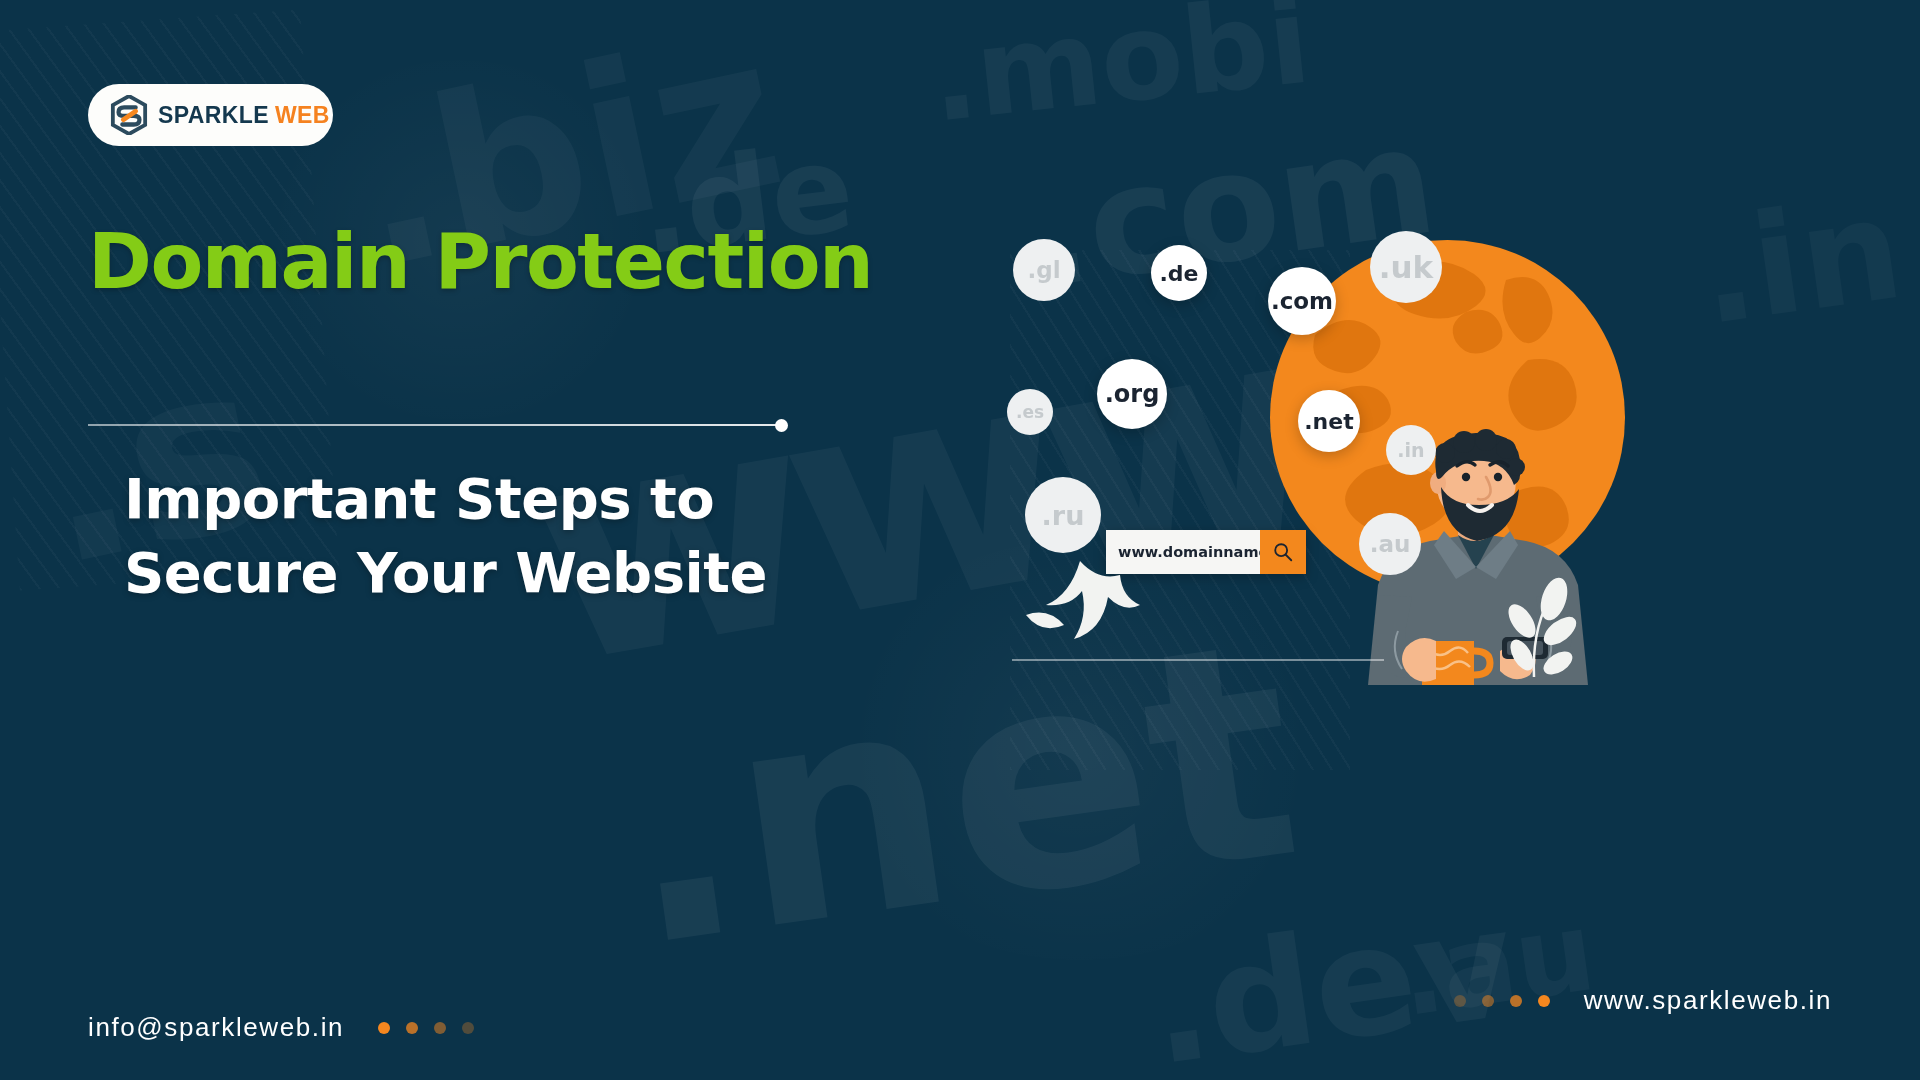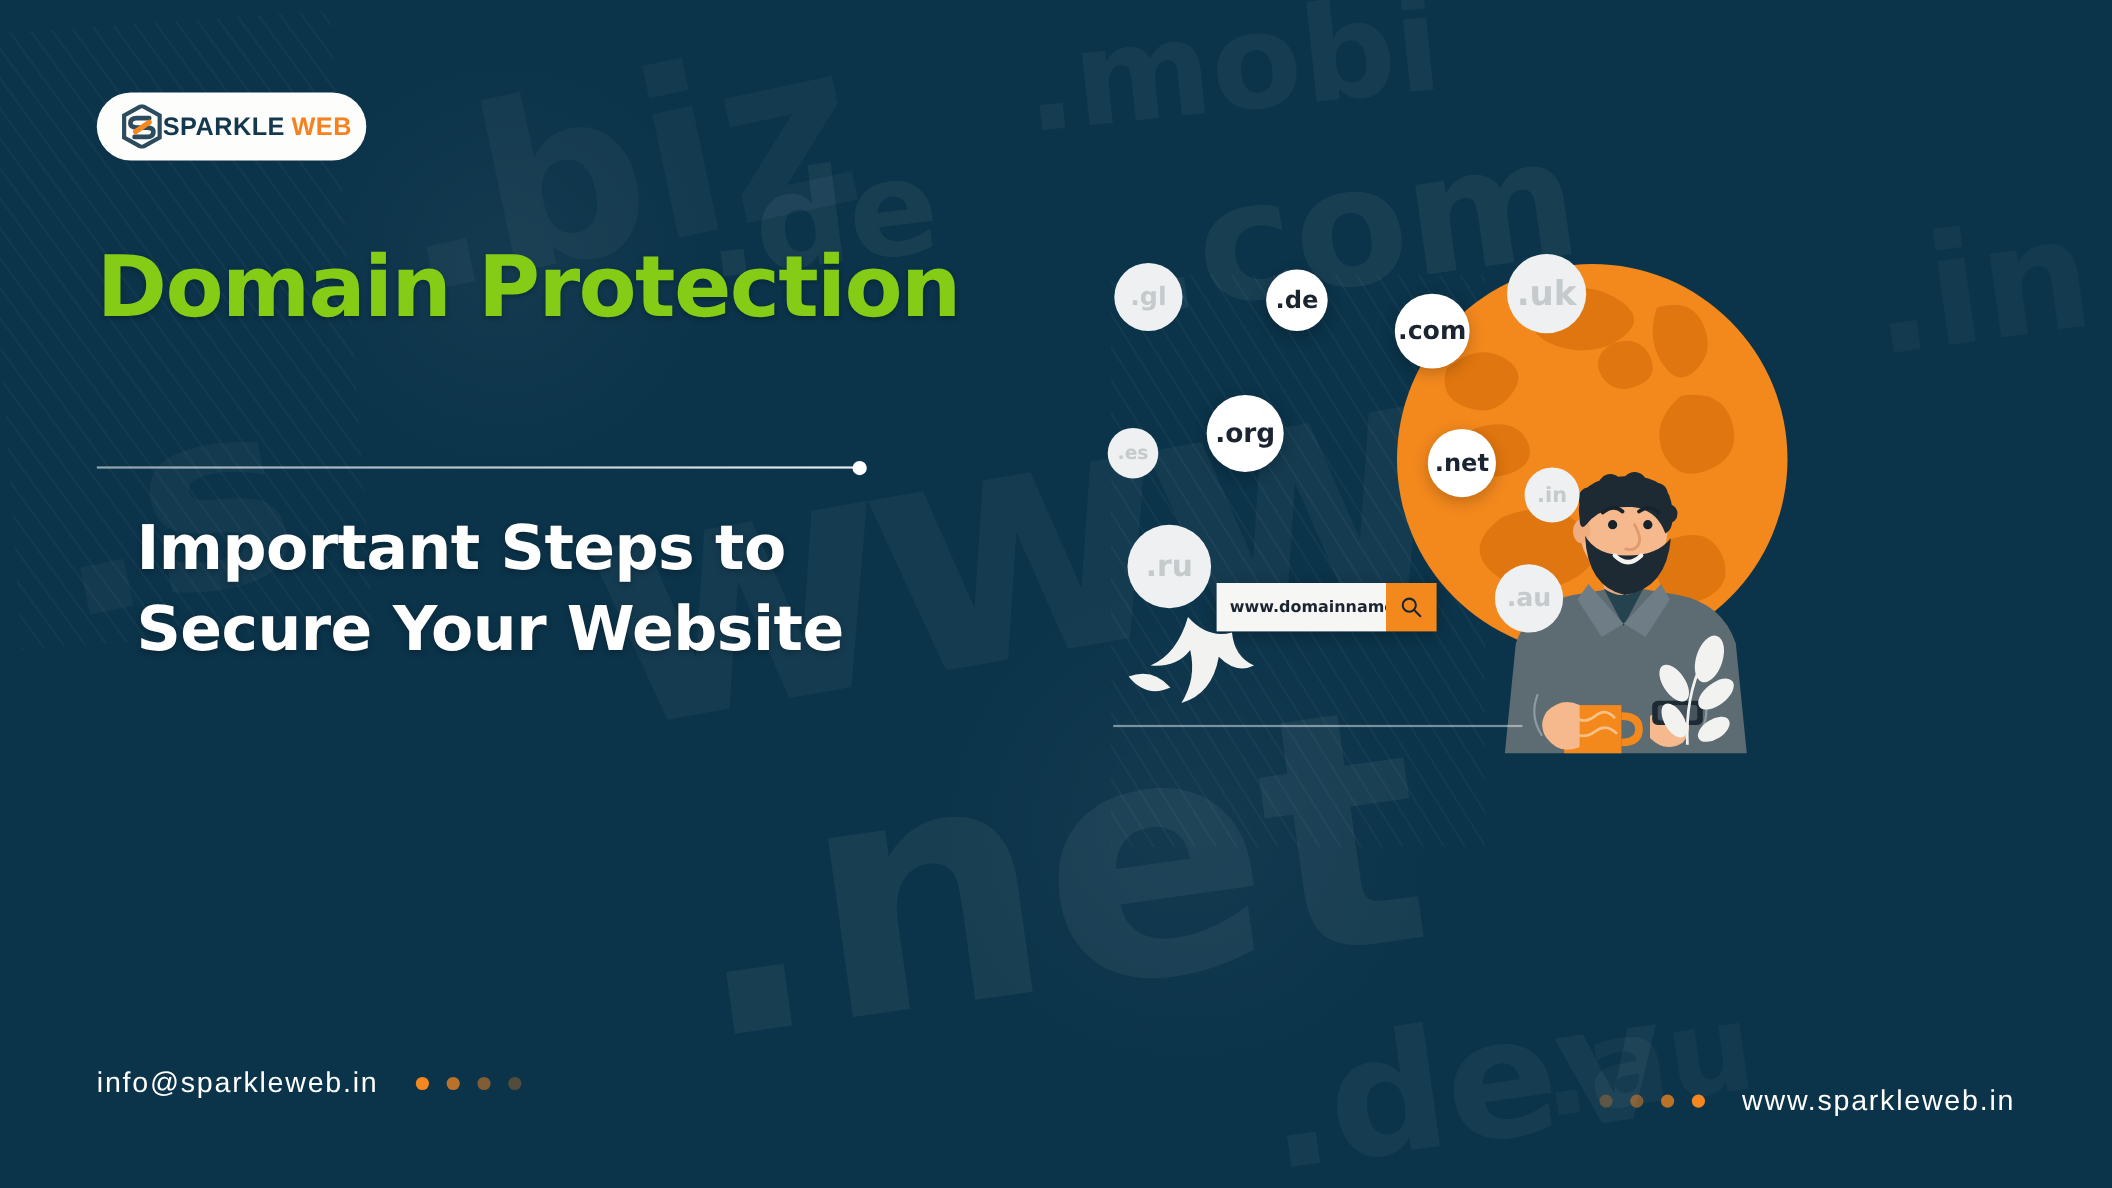--- a/index.html
+++ b/index.html
@@ -40,21 +40,21 @@
     position:absolute; left:1010px; top:250px; width:340px; height:520px;
     background:repeating-linear-gradient(58deg, rgba(255,255,255,.030) 0 2px, transparent 2px 16px);
   }
   .glow { position:absolute; border-radius:50%; background:radial-gradient(circle, rgba(255,255,255,.035), transparent 70%); }
 
   
   .logo-pill {
     position:absolute; left:88px; top:84px;
     width:245px; height:62px;
     background:#fdfdfb; border-radius:34px;
-    display:flex; align-items:center; 
+    display:flex; align-items:center; gap:10px;
     padding-left:22px;
   }
   .logo-mark { width:38px; height:40px; flex:0 0 auto; }
   .logo-text { font-size:23px; font-weight:700; letter-spacing:.4px;
                font-family:"Liberation Sans", sans-serif; display:flex; gap:6px; }
   .logo-sparkle { color:#14384e; }
   .logo-web { color:#f58220; }
 
   
   .headline {
@@ -80,21 +80,21 @@
     font-size:56px;
     line-height:1.32;
     color:#ffffff;
     letter-spacing:-.5px;
     text-shadow:0 2px 6px rgba(0,0,0,.28);
     margin-left:36px;
   }
 
   
   .footer-left {
-    position:absolute; left:88px; top:969px;
+    position:absolute; left:88px; top:1012px;
     display:flex; align-items:center; gap:34px;
   }
   .footer-right {
     position:absolute; right:88px; top:985px;
     display:flex; align-items:center; gap:34px;
   }
   .footer-text {
     color:#ffffff; font-size:26px; letter-spacing:1.6px;
     font-family:"Liberation Sans", sans-serif; font-weight:400;
   }

